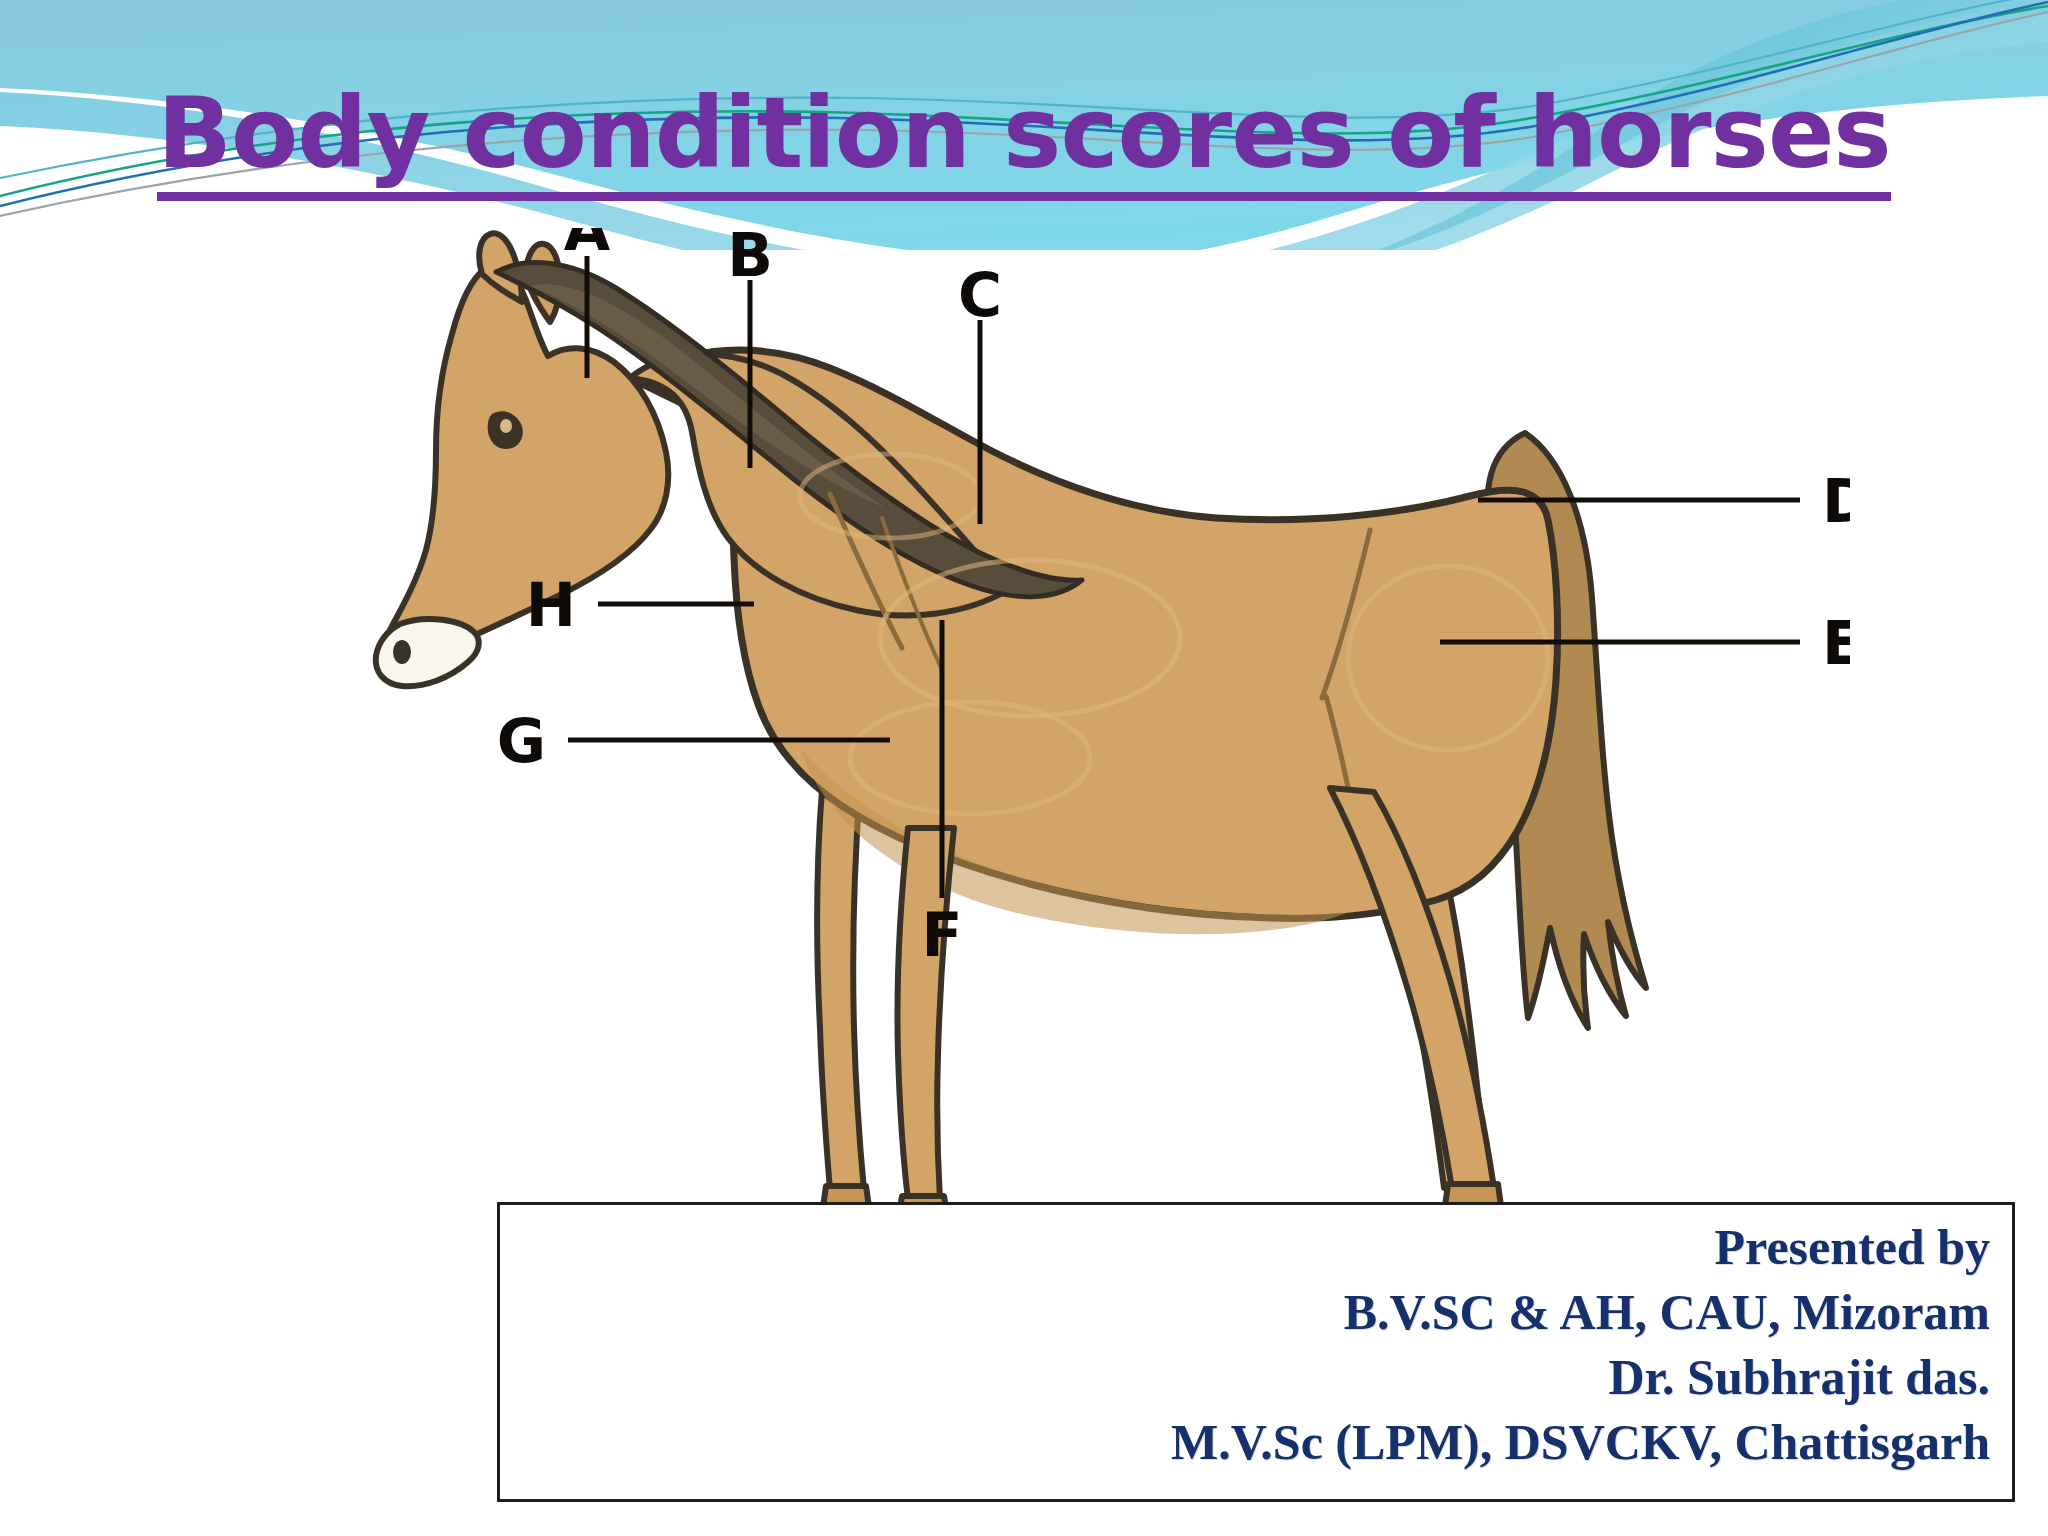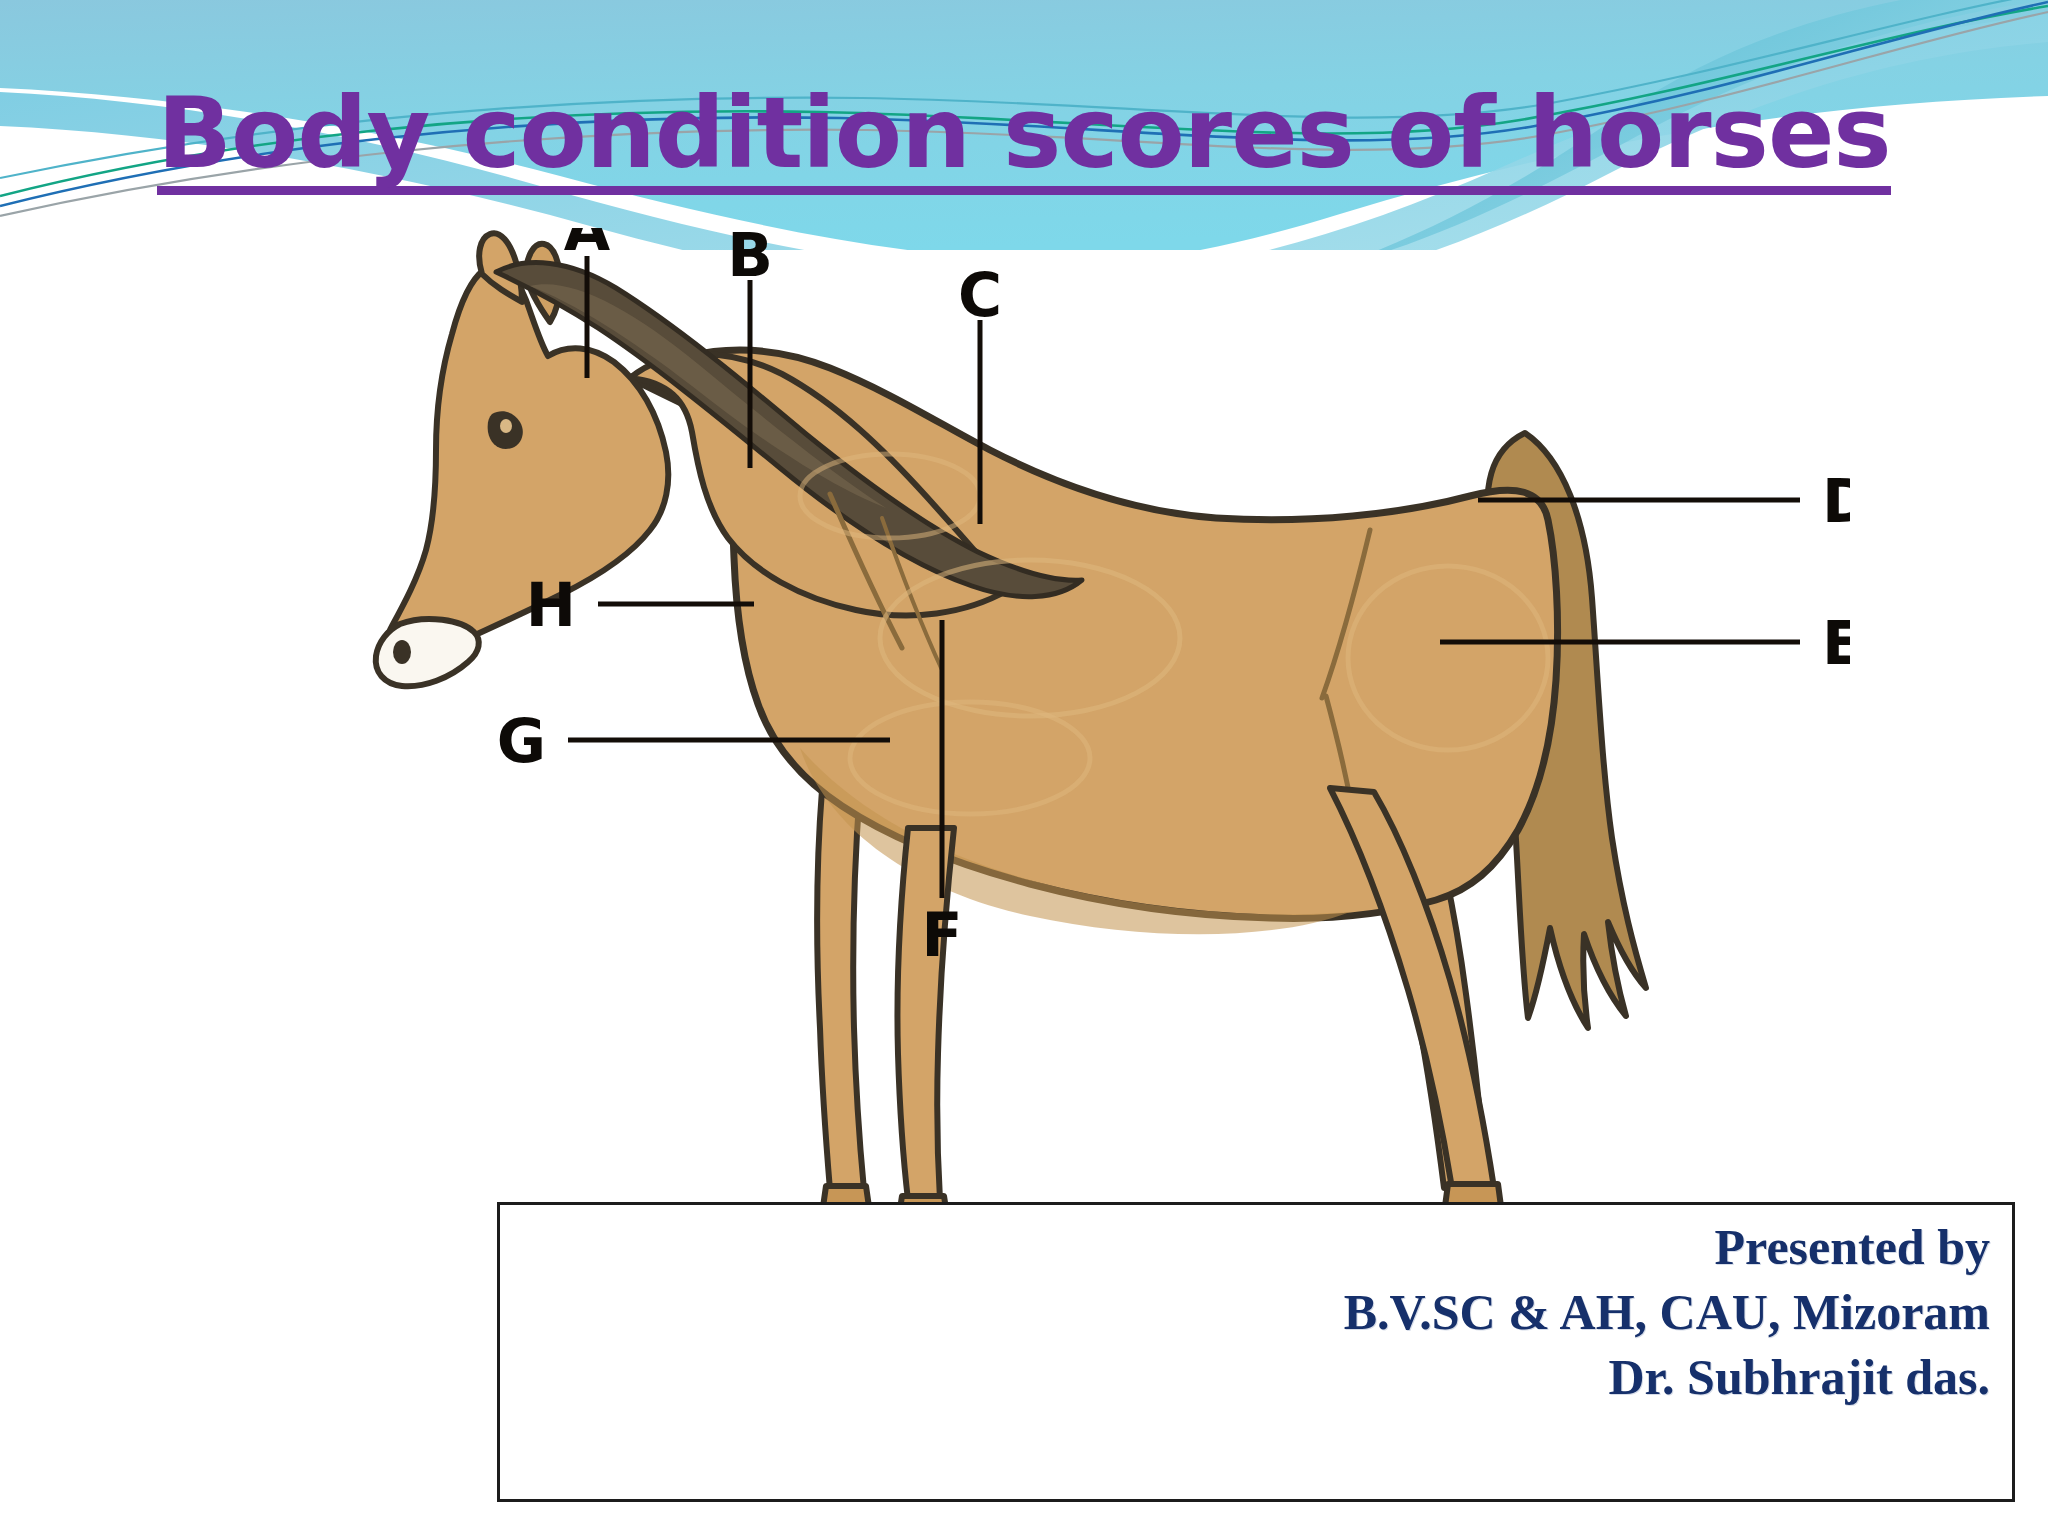--- a/index.html
+++ b/index.html
@@ -41,20 +41,21 @@
   }
   #slide-title .title-text {
     display: inline-block;
     font-family: "DejaVu Sans", sans-serif;
     font-weight: 700;
     font-size: 98px;
     line-height: 1.06;
     color: #7030A0;
     letter-spacing: -1px;
     border-bottom: 9px solid #7030A0;
+    padding-bottom: 6px;
     white-space: nowrap;
   }
 
   
   #horse-figure {
     position: absolute;
     left: 330px;
     top: 228px;
     width: 1520px;
     height: 1010px;
@@ -309,15 +310,16 @@
         <text x="246" y="398" text-anchor="end">H</text>
       </g>
 
     </svg>
   </div>
 
   <div id="presenter-box">
     <div class="pline">Presented by</div>
     <div class="pline">B.V.SC &amp; AH, CAU, Mizoram</div>
     <div class="pline">Dr. Subhrajit das.</div>
+    <div class="pline">M.V.Sc (LPM), DSVCKV, Chattisgarh</div>
   </div>
 
 </div>
 
 </body></html>

